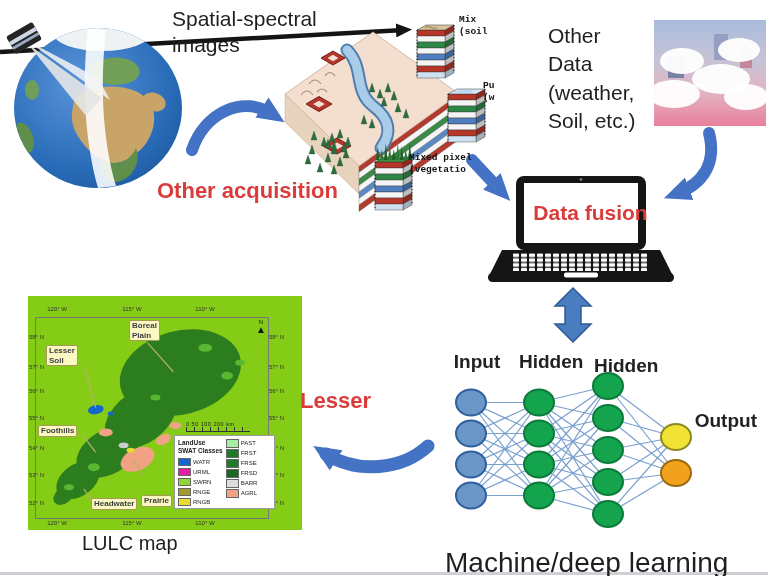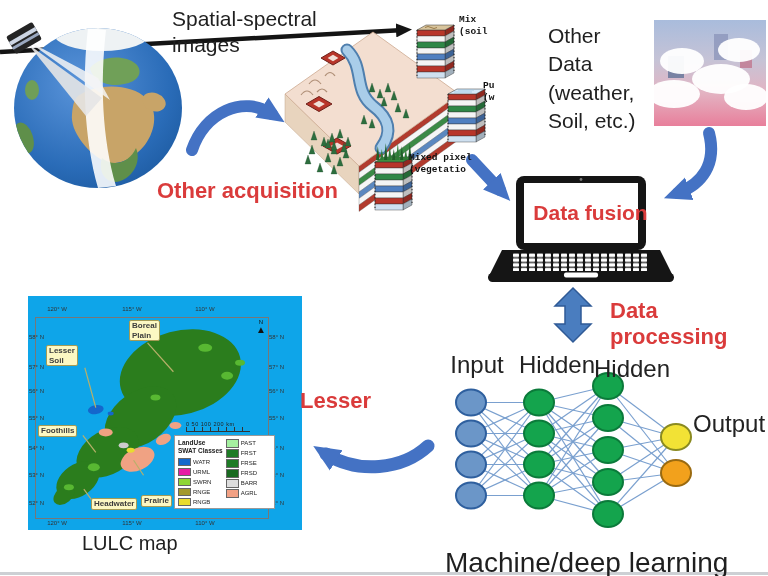--- a/index.html
+++ b/index.html
@@ -2,29 +2,29 @@
 <html><head>
 <meta charset="utf-8">
 <style>
   html,body{margin:0;padding:0;background:#ffffff;}
   #stage{position:relative;width:768px;height:576px;background:#ffffff;overflow:hidden;
          font-family:"Liberation Sans",sans-serif;color:#1f1f1f;}
   .abs{position:absolute;}
   .preline{white-space:pre-line;}
   .black-label{color:#1f1f1f;font-size:21px;line-height:1.25;font-weight:500;}
   .red-label{color:#da3b3b;font-size:22px;font-weight:700;}
-  .nn-label{font-size:24px;font-weight:400;color:#222;}
+  .nn-label{font-size:19px;font-weight:700;color:#222;}
   .stack-label{font-family:Liberation Mono, monospace;font-weight:700;font-size:9.5px;line-height:1.25;color:#111;}
   
   #weather{left:654px;top:20px;width:112px;height:106px;
      background:linear-gradient(180deg,#a9bcdc 0%,#c6c3d6 38%,#e3b4c3 68%,#e87f9b 100%);}
   .cloud{position:absolute;background:#ffffff;border-radius:50%;opacity:.95;}
   .mach{position:absolute;opacity:.75;}
   
-  #map{left:28px;top:296px;width:274px;height:234px;background:#0ea5e9;}
+  #map{left:28px;top:296px;width:274px;height:234px;background:#84cc16;}
   #map-frame{left:7px;top:21px;width:232px;height:200px;border:1px solid #777;}
   .tick{position:absolute;font-size:6px;color:#333;}
   .callout{position:absolute;background:#fcf8c3;border:1px solid #a39b55;border-radius:2px;
       padding:0 2px;font-size:8px;font-weight:700;color:#3c3c3c;line-height:1.2;z-index:5;}
   #north{position:absolute;left:226px;top:23px;width:14px;text-align:center;line-height:1;color:#111;z-index:4;}
   #north .n{font-size:6px;display:block;}
   #north .tri{font-size:10px;display:block;}
   #scalebar{position:absolute;left:158px;top:125px;width:74px;z-index:4;}
   #scalebar .nums{font-size:5.5px;color:#222;letter-spacing:.5px;}
   #scalebar .ruler{height:4px;width:64px;border-bottom:1px solid #333;
@@ -480,18 +480,17 @@
       </div>
   </div>
 
   <div class="abs black-label preline" style="left:172px;top:6px;z-index:3;">Spatial-spectral
 images</div>
   <div class="abs black-label preline" style="left:548px;top:22px;line-height:1.35;z-index:3;">Other
 Data
 (weather,
 Soil, etc.)</div>
   <div class="abs red-label" style="left:157px;top:178px;z-index:3;">Other acquisition</div>
-  <div class="abs red-label" style="left:610px;top:298px;z-index:3;">Data processing</div>
   <div class="abs red-label" style="left:300px;top:388px;z-index:3;">Lesser</div>
   <div class="abs black-label" style="left:82px;top:531px;font-size:20px;z-index:3;">LULC map</div>
 
   <div id="bottom-line" class="abs"></div>
 </div>
 
 </body></html>

